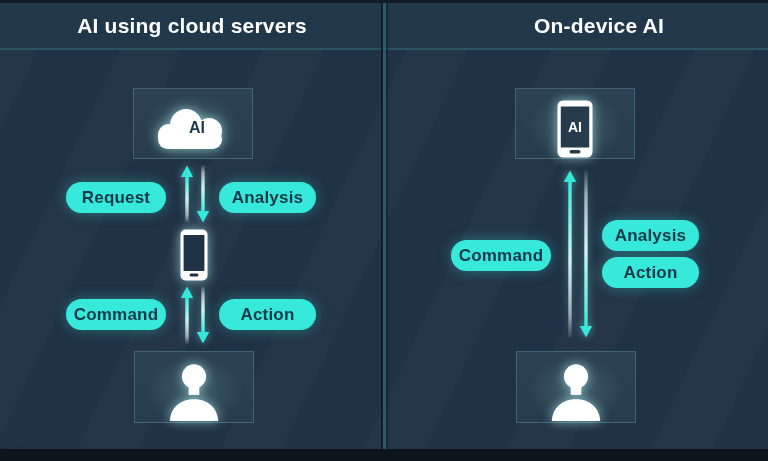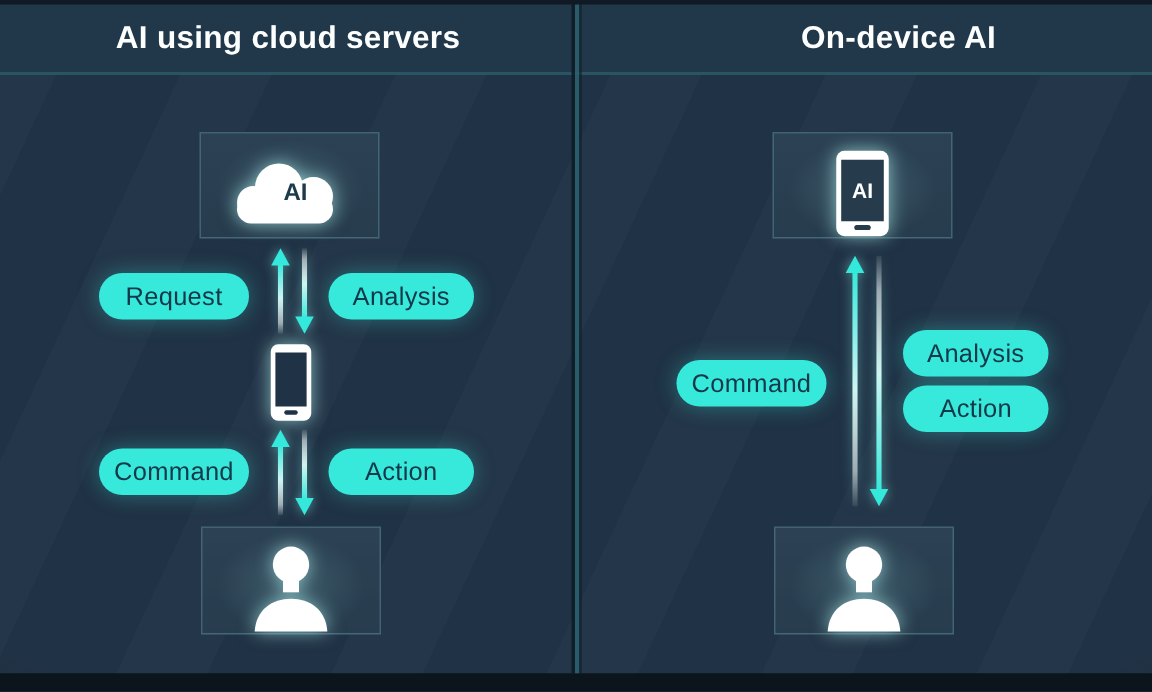--- a/index.html
+++ b/index.html
@@ -47,21 +47,21 @@
   }
   .node-box svg{position:relative;filter:drop-shadow(0 0 6px rgba(185,255,250,0.65));}
 
   .free-icon{position:absolute;z-index:2;filter:drop-shadow(0 0 6px rgba(185,255,250,0.65));}
 
   .pill{
     position:absolute;z-index:3;height:31px;border-radius:16px;
     background:#37e9db;
     box-shadow:0 0 14px rgba(55,233,219,0.35);
     display:flex;align-items:center;justify-content:center;
-    color:#12384a;font-weight:normal;font-size:17px;letter-spacing:.2px;
+    color:#12384a;font-weight:bold;font-size:17px;letter-spacing:.2px;
   }
 
   .arrow-pair{position:absolute;z-index:2;display:flex;}
   .arrow-pair svg{filter:drop-shadow(0 0 4px rgba(130,245,238,0.55));}
   .arrow-gap{width:2px;}
 
   
   .cloud-box{left:133px;top:88px;width:120px;height:71px;}
   .arrows-l1{left:180px;top:165px;}
   .pill-request{left:66px;top:182px;width:100px;}

